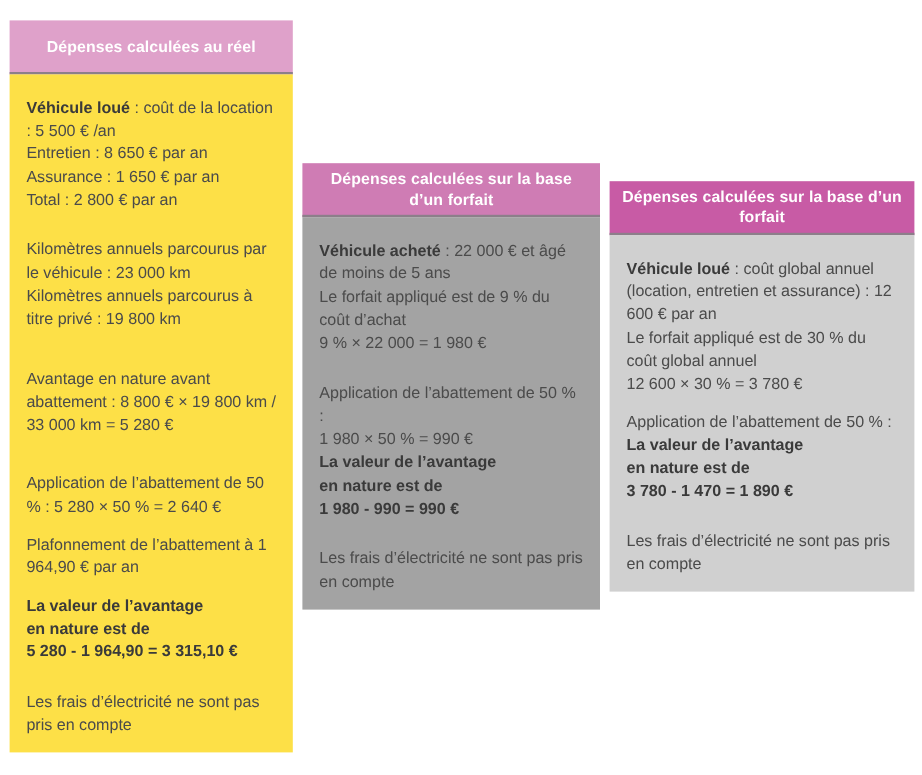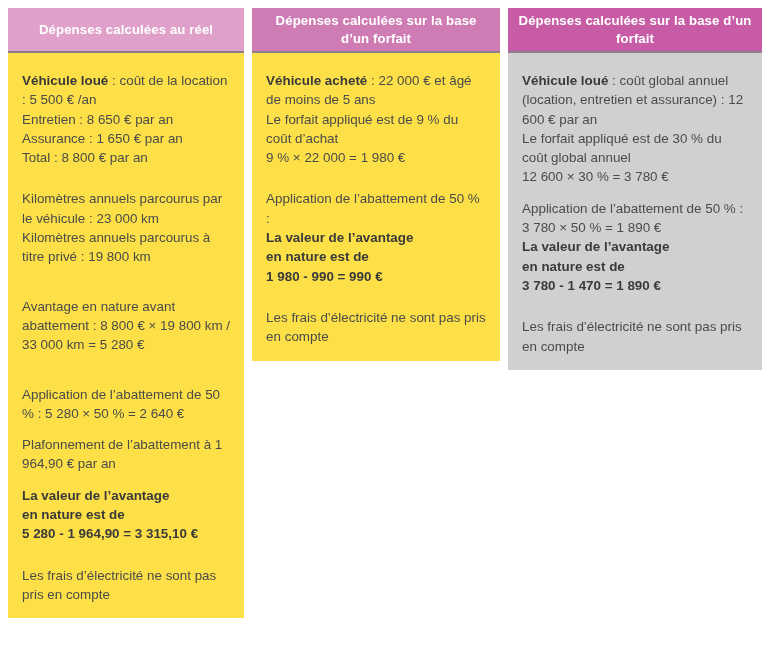--- a/index.html
+++ b/index.html
@@ -13,21 +13,21 @@
     font-family: "Liberation Sans", "DejaVu Sans", sans-serif;
     overflow: hidden;
   }
   .table-wrap {
     box-sizing: border-box;
     width: 768px;
     height: 646px;
     padding: 8px 6px 10px 8px;
     display: flex;
     gap: 8px;
-    align-items: flex-start;
+    align-items: center;
   }
   .column {
     display: flex;
     flex-direction: column;
     box-sizing: border-box;
   }
   .col-1 { width: 238px; }
   .col-2 { width: 250px; }
   .col-3 { width: 256px; }
 
@@ -53,21 +53,21 @@
   .col-body {
     box-sizing: border-box;
     flex: 1 1 auto;
     padding: 18px 14px 14px 14px;
     font-size: 13.4px;
     line-height: 1.44;
     color: #4b4b4b;
     overflow: hidden;
   }
   .col-1 .col-body { background: #fde047; }
-  .col-2 .col-body { background: #fde047; }
+  .col-2 .col-body { background: #a3a3a3; }
   .col-3 .col-body { background: #d0d0d0; }
 
   .para {
     margin: 0 0 0 0;
   }
   .para + .para { margin-top: 0; }
   .gap-sm { height: 12px; }
   .gap-md { height: 22px; }
   .gap-lg { height: 30px; }
   .bold { font-weight: bold; color: #3a3a3a; }
@@ -76,21 +76,21 @@
 </head>
 <body>
 
 <div class="table-wrap" id="table-root">
     <div class="column col-1">
       <div class="col-head">Dépenses calculées au réel</div>
       <div class="col-body">
         <p class="para"><span class="lead">Véhicule loué</span><span> : coût de la location : 5 500 € /an</span></p>
         <p class="para"><span>Entretien : 8 650 € par an</span></p>
         <p class="para"><span>Assurance : 1 650 € par an</span></p>
-        <p class="para"><span>Total : 8 800 € par an</span></p>
+        <p class="para"><span>Total : 2 800 € par an</span></p>
         <div class="gap-md"></div>
         <p class="para"><span>Kilomètres annuels parcourus par le véhicule : 23 000 km</span></p>
         <p class="para"><span>Kilomètres annuels parcourus à titre privé : 19 800 km</span></p>
         <div class="gap-lg"></div>
         <p class="para"><span>Avantage en nature avant abattement : 8 800 € × 19 800 km / 33 000 km = 5 280 €</span></p>
         <div class="gap-lg"></div>
         <p class="para"><span>Application de l’abattement de 50 % : 5 280 × 50 % = 2 640 €</span></p>
         <div class="gap-sm"></div>
         <p class="para"><span>Plafonnement de l’abattement à 1 964,90 € par an</span></p>
         <div class="gap-sm"></div>
@@ -100,32 +100,32 @@
       </div>
     </div>
     <div class="column col-2">
       <div class="col-head">Dépenses calculées sur la base d’un forfait</div>
       <div class="col-body">
         <p class="para"><span class="lead">Véhicule acheté</span><span> : 22 000 € et âgé de moins de 5 ans</span></p>
         <p class="para"><span>Le forfait appliqué est de 9 % du coût d’achat</span></p>
         <p class="para"><span>9 % × 22 000 = 1 980 €</span></p>
         <div class="gap-md"></div>
         <p class="para"><span>Application de l’abattement de 50 % :</span></p>
+        <p class="para"><span>1 980 × 50 % = 990 €</span></p>
         <p class="para bold"><span>La valeur de l’avantage</span><br><span>en nature est de</span><br><span>1 980 - 990 = 990 €</span></p>
         <div class="gap-md"></div>
         <p class="para"><span>Les frais d’électricité ne sont pas pris en compte</span></p>
       </div>
     </div>
     <div class="column col-3">
       <div class="col-head">Dépenses calculées sur la base d’un forfait</div>
       <div class="col-body">
         <p class="para"><span class="lead">Véhicule loué</span><span> : coût global annuel (location, entretien et assurance) : 12 600 € par an</span></p>
         <p class="para"><span>Le forfait appliqué est de 30 % du coût global annuel</span></p>
         <p class="para"><span>12 600 × 30 % = 3 780 €</span></p>
         <div class="gap-sm"></div>
         <p class="para"><span>Application de l’abattement de 50 % :</span></p>
-        <p class="para"><span>3 780 × 50 % = 1 890 €</span></p>
         <p class="para bold"><span>La valeur de l’avantage</span><br><span>en nature est de</span><br><span>3 780 - 1 470 = 1 890 €</span></p>
         <div class="gap-md"></div>
         <p class="para"><span>Les frais d’électricité ne sont pas pris en compte</span></p>
       </div>
     </div>
   </div>
 
 </body></html>

